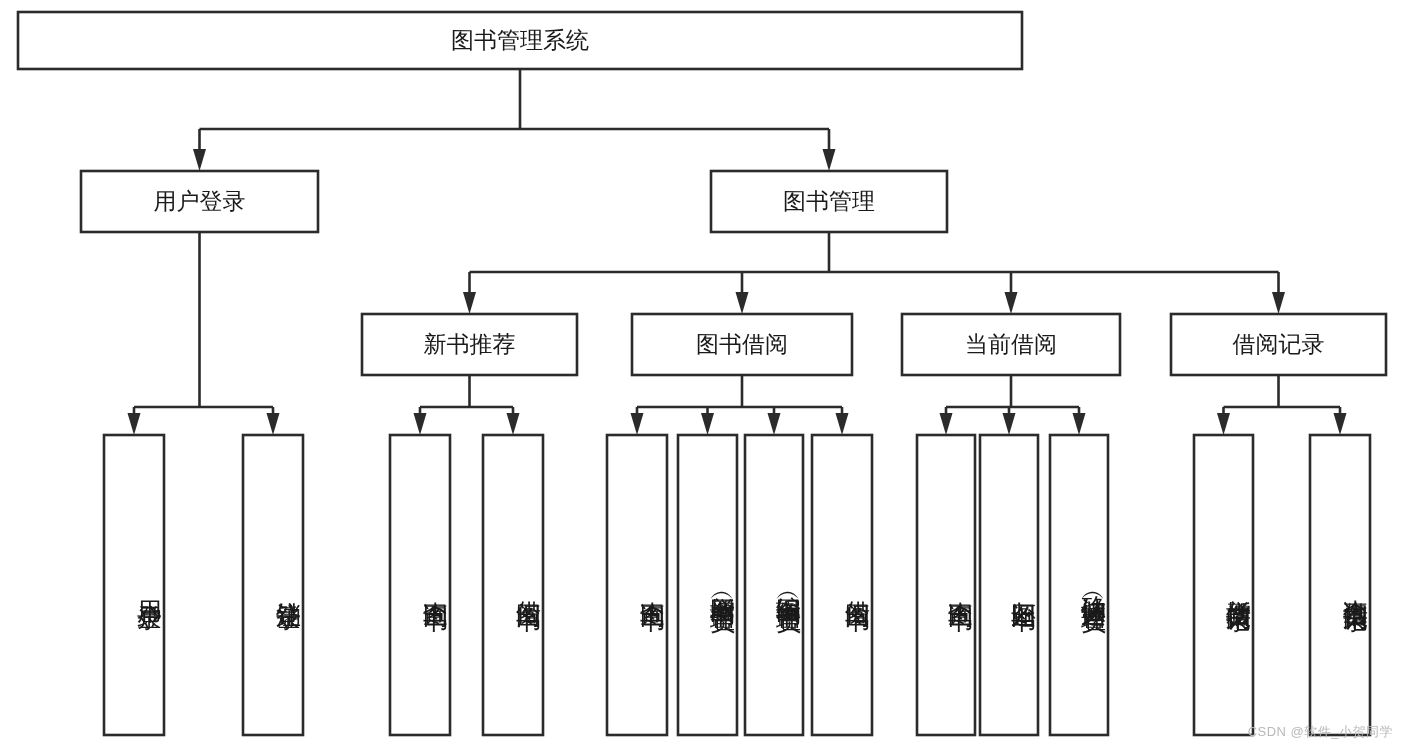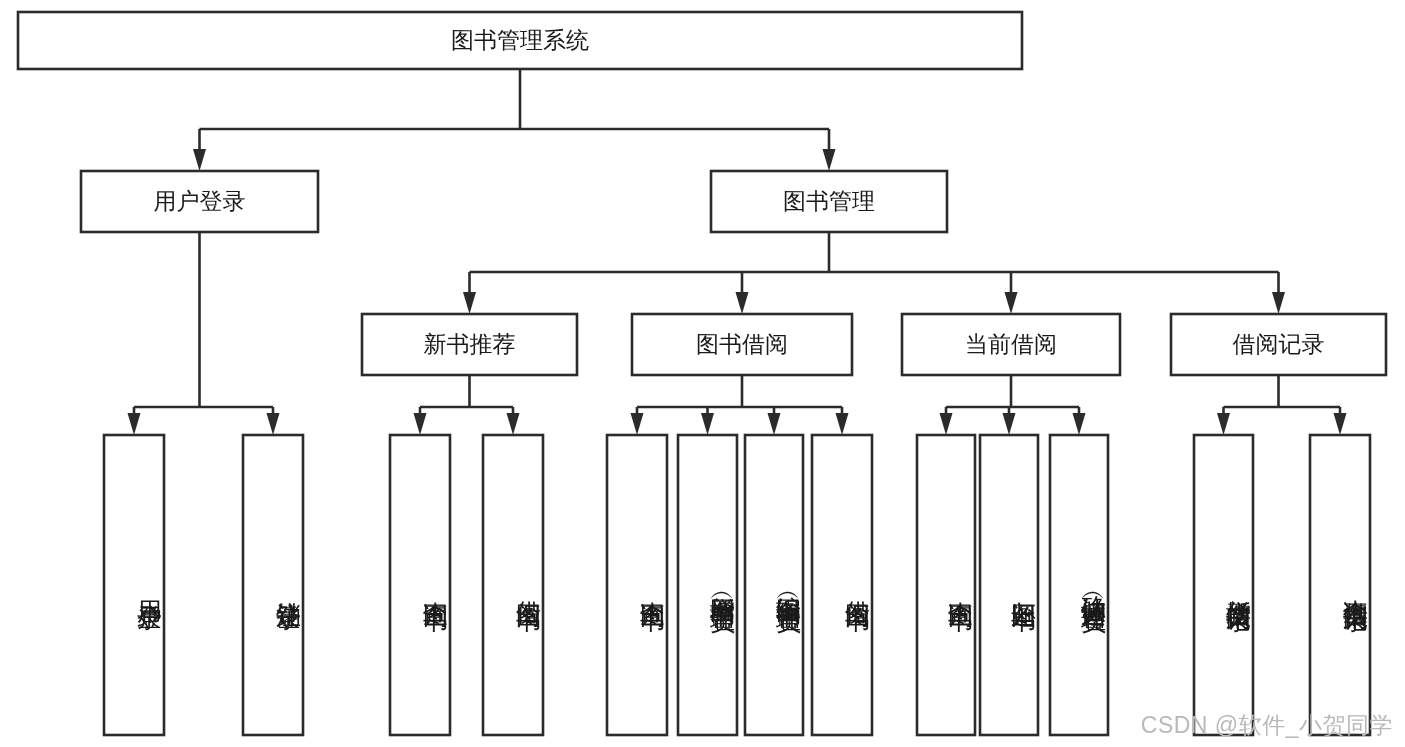--- a/index.html
+++ b/index.html
@@ -62,21 +62,21 @@
     pointer-events: none;
     display: flex;
     align-items: flex-start;
     justify-content: center;
   }
   .watermark {
     position: absolute;
     right: 12px;
     bottom: 6px;
     font-family: "Liberation Sans", "DejaVu Sans", sans-serif;
-    font-size: 23px;
+    font-size: 13px;
     color: #b9b9b9;
     letter-spacing: 0.5px;
     white-space: nowrap;
   }
 </style>
 </head>
 <body>
 
 <div id="diagram-root">
   <svg id="tree-svg" viewBox="0 0 1405 747">

